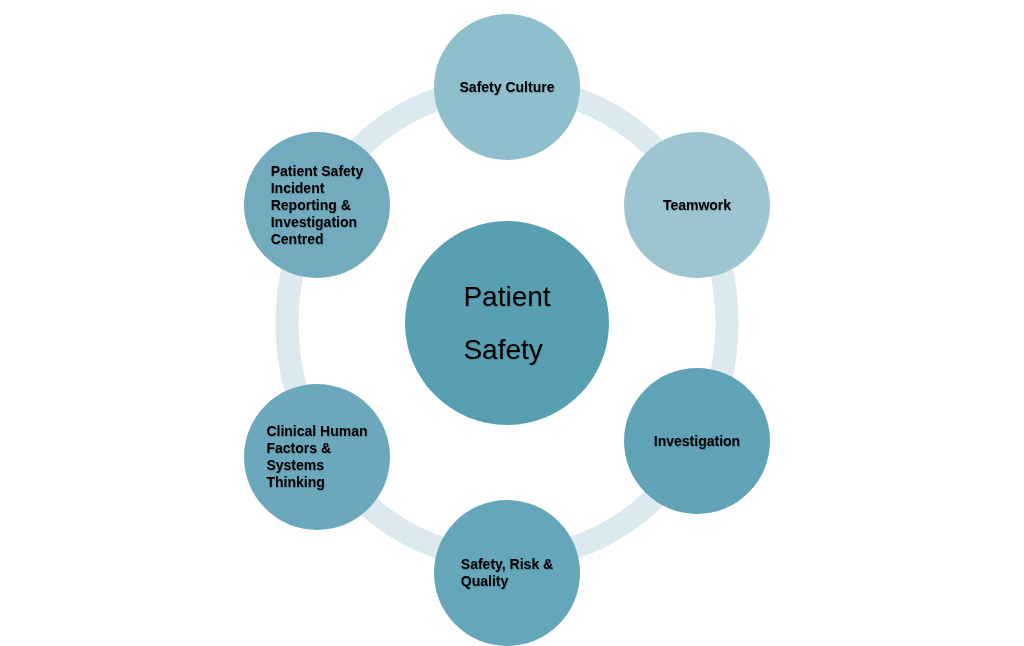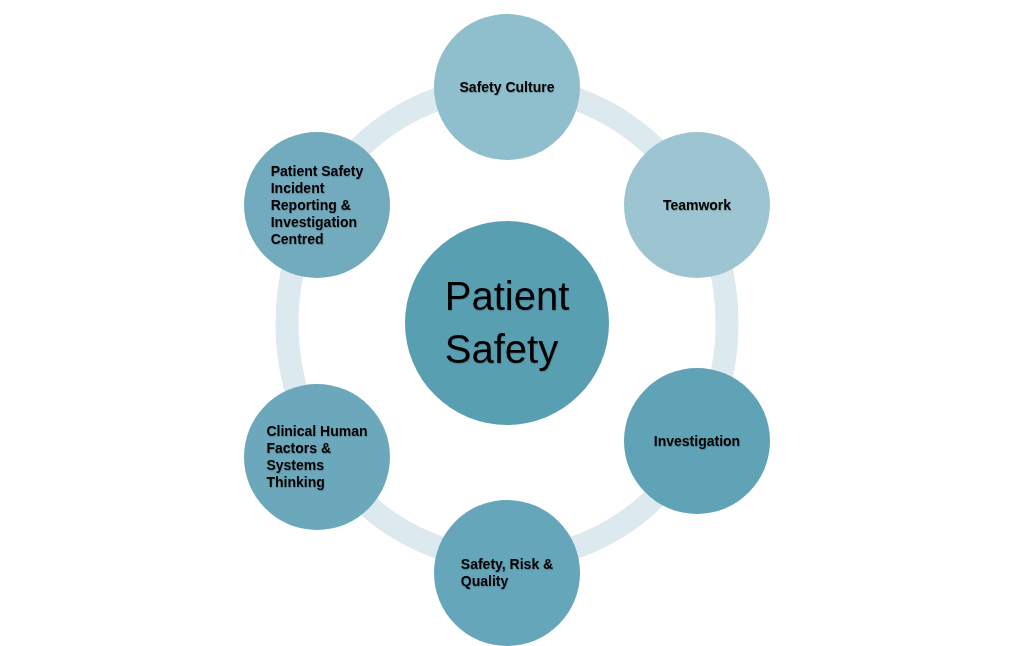--- a/index.html
+++ b/index.html
@@ -35,21 +35,21 @@
     white-space: pre-line;
     text-shadow: 0.5px 0.8px 1px rgba(45, 70, 80, 0.35);
   }
   .node.center {
     left: 405px;
     top: 221px;
     width: 204px;
     height: 204px;
   }
   .node.center .label {
-    font-size: 40px;
+    font-size: 28px;
     font-weight: 400;
     line-height: 53px;
   }
   .node.satellite {
     width: 146px;
     height: 146px;
   }
   .node.satellite .label {
     font-size: 14px;
     font-weight: 700;

